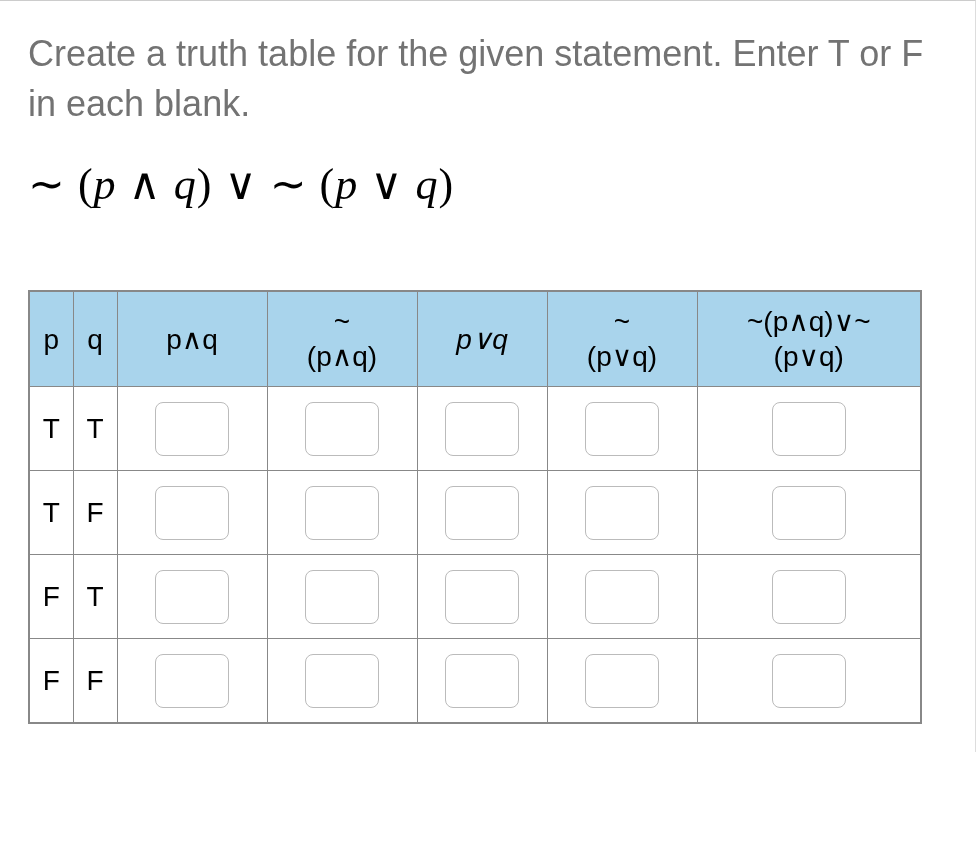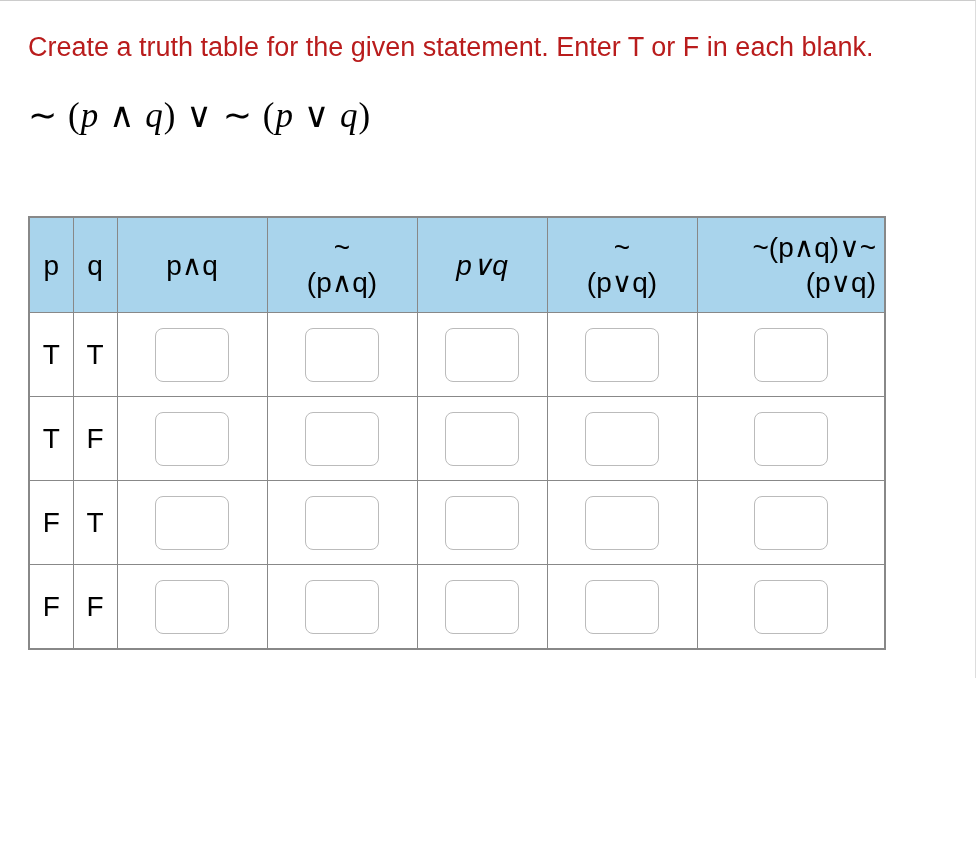--- a/index.html
+++ b/index.html
@@ -9,28 +9,28 @@
       height: 845px;
       background: #fff;
       padding: 0;
     }
     .container {
       border-top: 1px solid #ccc;
       border-right: 1px solid #ddd;
       padding: 28px 28px 28px 28px;
     }
     .prompt {
-      font-size: 27px;
-      color: #b91c1c;
+      font-size: 36px;
+      color: #737373;
       line-height: 1.4;
       margin-bottom: 28px;
     }
     .expression {
       font-family: "Times New Roman", Times, serif;
-      font-size: 35px;
+      font-size: 44px;
       font-style: italic;
       color: #000;
       margin-bottom: 80px;
       letter-spacing: 1px;
     }
     .expression .op { font-style: normal; }
     table.truth {
       border-collapse: collapse;
       border: 2px solid #888;
     }
@@ -45,21 +45,21 @@
       font-weight: normal;
       font-family: Verdana, Geneva, sans-serif;
       font-size: 28px;
       color: #000;
       line-height: 1.25;
       height: 96px;
     }
     table.truth th.small { width: 44px; }
     table.truth th.mid   { width: 150px; }
     table.truth th.midw  { width: 130px; font-style: italic; }
-    table.truth th.wide  { width: 188px; text-align: right; }
+    table.truth th.wide  { width: 224px; }
     table.truth td {
       font-family: Verdana, Geneva, sans-serif;
       font-size: 28px;
       height: 84px;
     }
     table.truth td.value { width: 44px; }
     .input-box {
       width: 74px;
       height: 54px;
       border: 1.5px solid #bbb;

